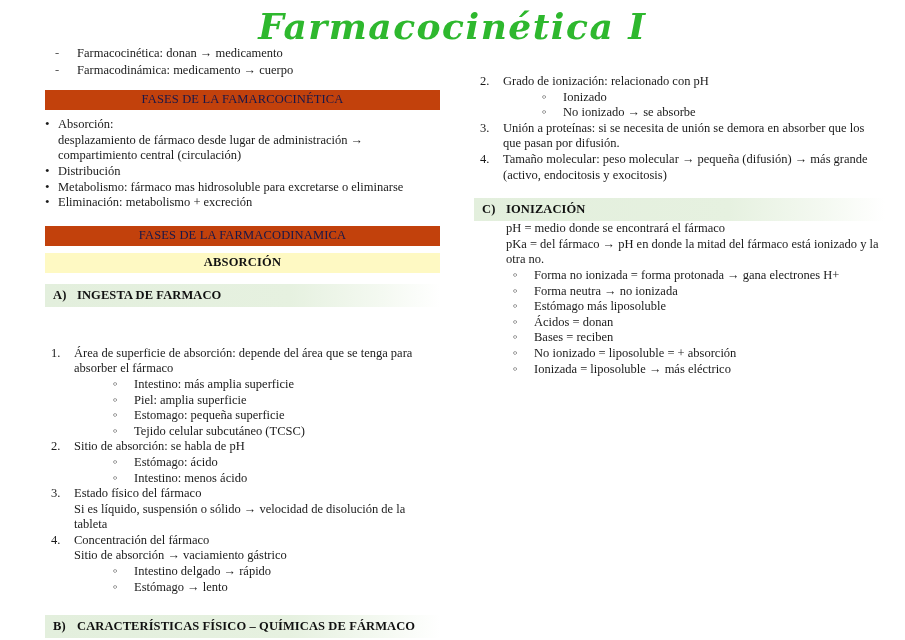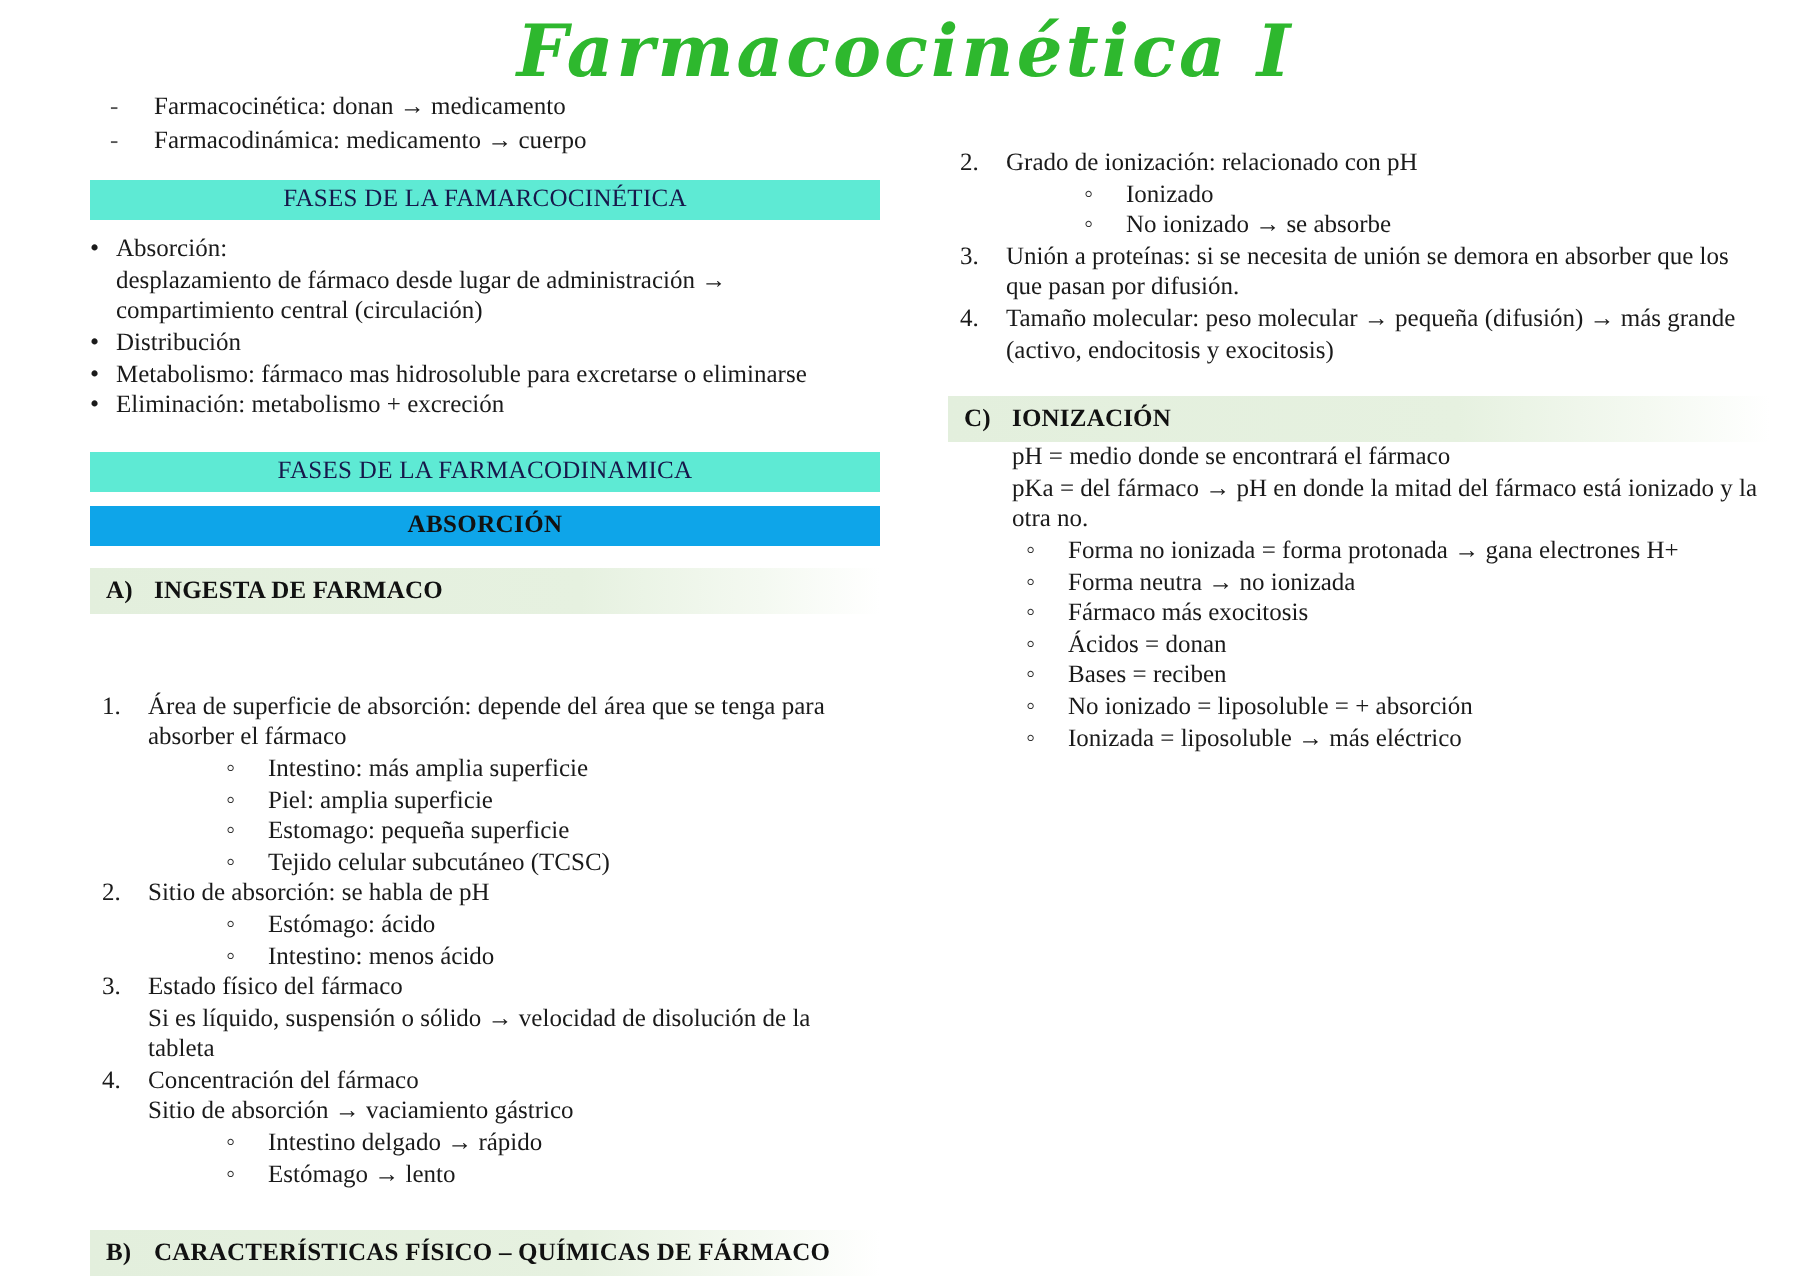--- a/index.html
+++ b/index.html
@@ -47,31 +47,31 @@
     padding-right: 12px;
   }
   .col-right {
     width: 453px;
     padding-left: 22px;
     padding-right: 20px;
   }
 
   
   .banner-purple {
-    background: #5eead4;
+    background: #c2410c;
     color: #17174a;
     text-align: center;
     font-size: 12.5px;
     line-height: 17px;
     padding: 1px 0 2px 0;
     margin: 0;
     letter-spacing: .15px;
   }
   .banner-green {
-    background: #0ea5e9;
+    background: #fef9c3;
     color: #121212;
     text-align: center;
     font-weight: 700;
     font-size: 12.5px;
     line-height: 17px;
     padding: 1px 0 2px 0;
     margin: 0;
     letter-spacing: .2px;
   }
   .banner-pale {
@@ -280,21 +280,21 @@
     </div>
 
     <div class="blk" style="padding-left:32px;">
       <div>pH = medio donde se encontrará el fármaco</div>
       <div>pKa = del fármaco → pH en donde la mitad del fármaco está ionizado y la otra no.</div>
     </div>
 
     <ul class="circ blk">
       <li>Forma no ionizada = forma protonada → gana electrones H+</li>
       <li>Forma neutra → no ionizada</li>
-      <li>Fármaco más exocitosis</li>
+      <li>Estómago más liposoluble</li>
       <li>Ácidos = donan</li>
       <li>Bases = reciben</li>
       <li>No ionizado = liposoluble = + absorción</li>
       <li>Ionizada = liposoluble → más eléctrico</li>
     </ul>
 
   </div>
 </div>
 
 </body></html>

